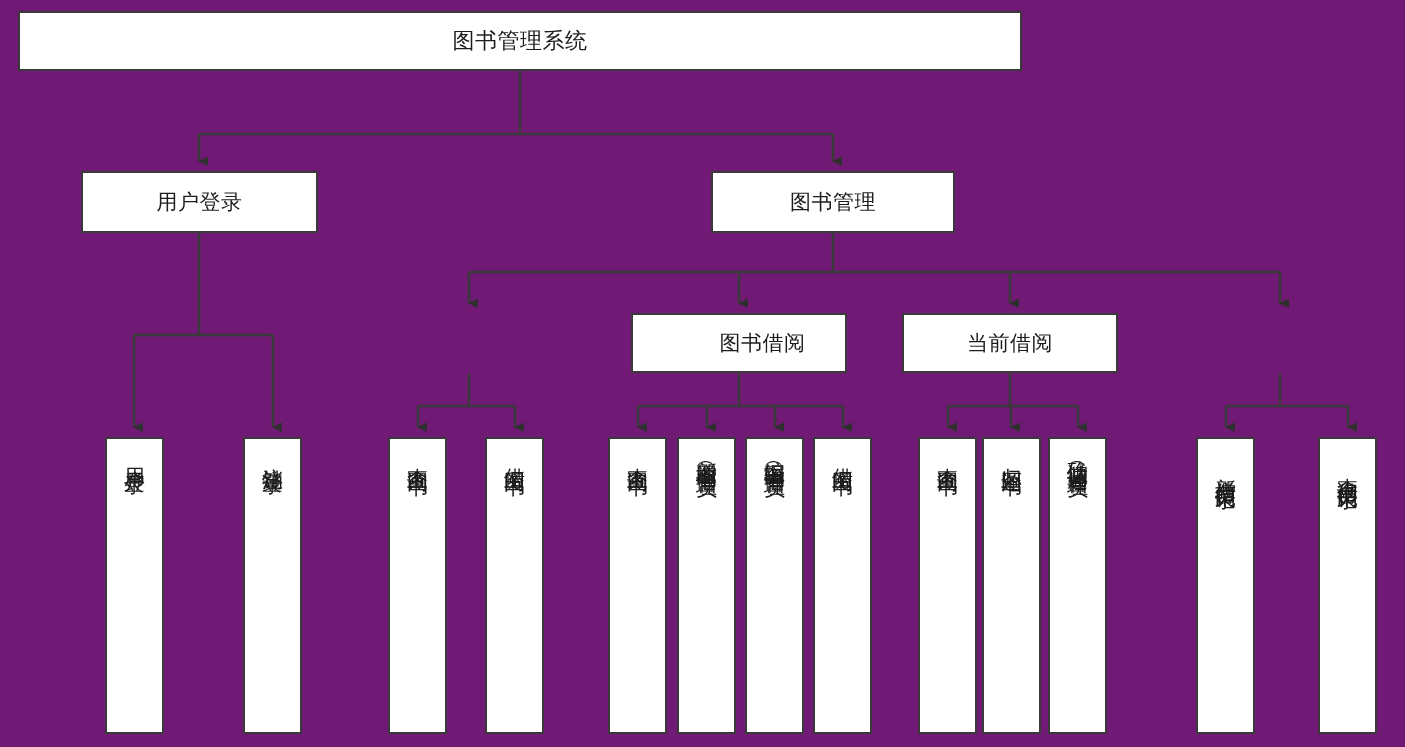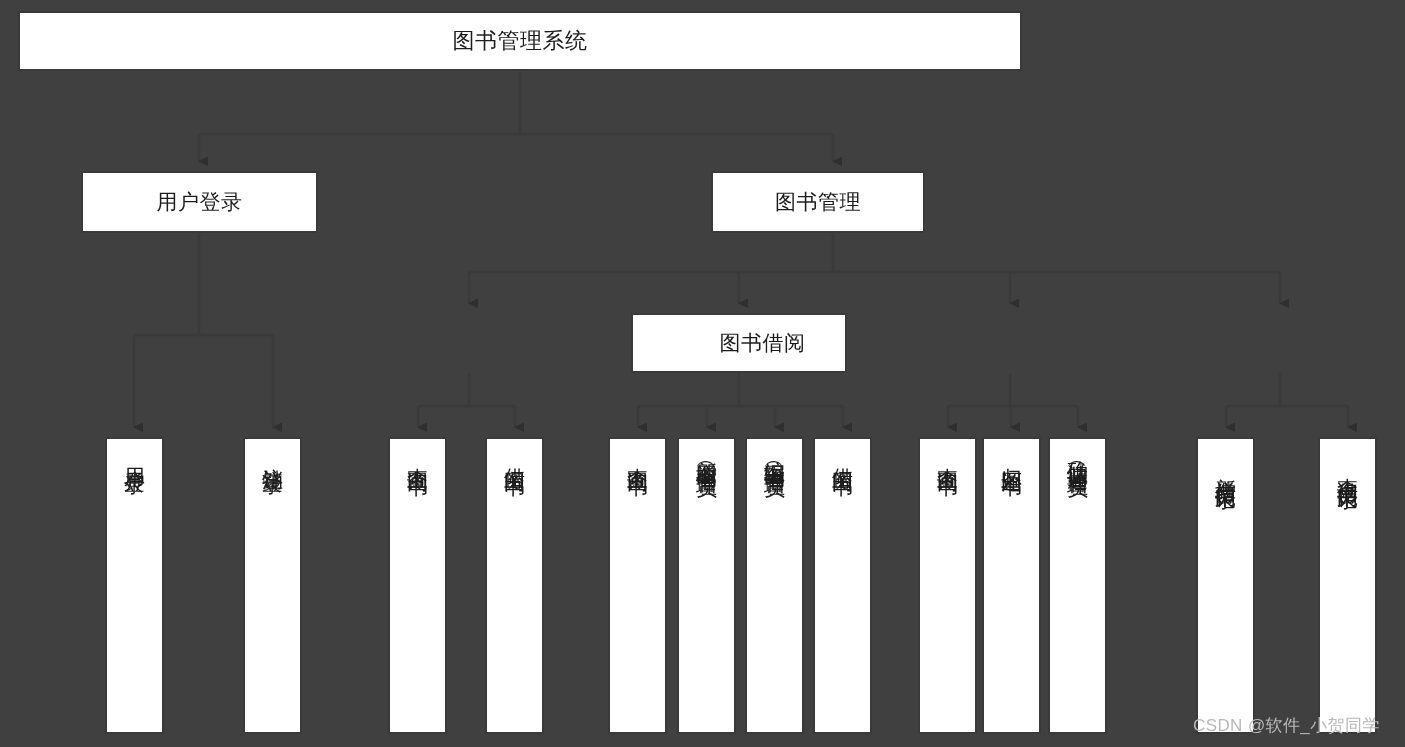--- a/index.html
+++ b/index.html
@@ -7,21 +7,21 @@
     padding: 0;
     background: #ffffff;
   }
   body {
     font-family: "Liberation Sans", "DejaVu Sans", sans-serif;
   }
   #canvas {
     position: relative;
     width: 1405px;
     height: 747px;
-    background: #404040;
+    background: #701a75;
     overflow: hidden;
     text-decoration: underline;
   }
   svg.wires {
     position: absolute;
     left: 0;
     top: 0;
     width: 1405px;
     height: 747px;
     pointer-events: none;
@@ -129,26 +129,29 @@
     </g>
   </svg>
 
   <div class="node h" id="n-root" style="left:18px; top:11px; width:1004px; height:60px;">
     <span class="lbl">图书管理系统</span>
   </div>
 
   <div class="node h" style="left:81px; top:171px; width:237px; height:62px;">
     <span class="lbl">用户登录</span>
   </div>
-  <div class="node h" style="left:711px; top:171px; width:214px; height:62px;">
+  <div class="node h" style="left:711px; top:171px; width:244px; height:62px;">
     <span class="lbl">图书管理</span>
   </div>
 
   <div class="node h" style="left:631px; top:313px; width:216px; height:60px;padding-left:47px;">
     <span class="lbl">图书借阅</span>
+  </div>
+  <div class="node h" style="left:902px; top:313px; width:216px; height:60px;">
+    <span class="lbl">当前借阅</span>
   </div>
 
   <div class="node v" style="left:105px; top:437px; width:59px; height:297px;">
     <span class="lbl">用户登录</span>
   </div>
   <div class="node v" style="left:243px; top:437px; width:59px; height:297px;">
     <span class="lbl">注销登录</span>
   </div>
 
   <div class="node v" style="left:388px; top:437px; width:59px; height:297px;">
@@ -181,15 +184,14 @@
     <span class="lbl">确认归还（管理员）</span>
   </div>
 
   <div class="node v" style="left:1196px; top:437px; width:59px; height:297px; padding-top:22px;">
     <span class="lbl">新增借阅记录</span>
   </div>
   <div class="node v" style="left:1318px; top:437px; width:59px; height:297px; padding-top:22px;">
     <span class="lbl">查询借阅记录</span>
   </div>
 
-  <div class="watermark">CSDN @软件_小贺同学</div>
 
 </div>
 
 </body></html>

